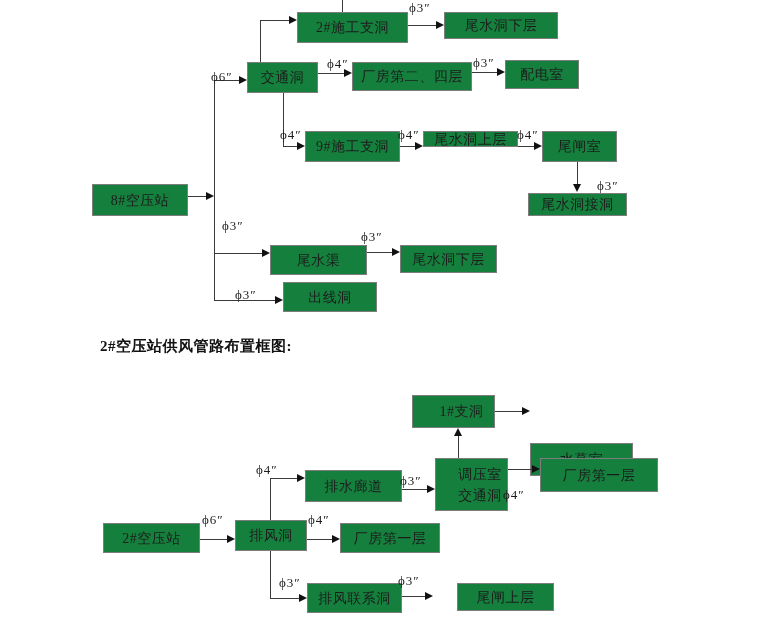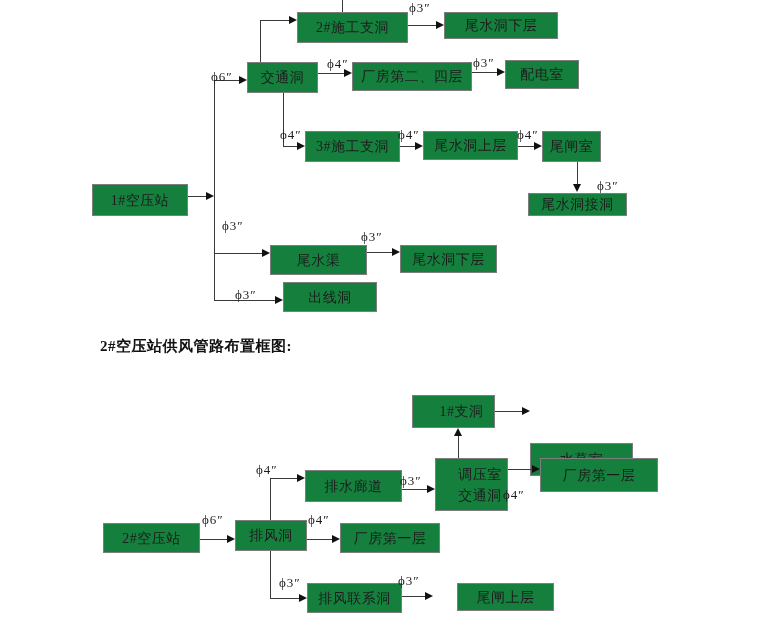--- a/index.html
+++ b/index.html
@@ -30,25 +30,25 @@
 </head>
 <body>
 
 <div id="canvas">
   <div class="layer" id="diagram1">
       <div class="node" style="left: 297px; top: 12px; width: 111px; height: 31px;">2#施工支洞</div>
       <div class="node" style="left: 444px; top: 12px; width: 114px; height: 27px;">尾水洞下层</div>
       <div class="node" style="left: 247px; top: 62px; width: 71px; height: 31px;">交通洞</div>
       <div class="node" style="left: 352px; top: 62px; width: 120px; height: 29px;">厂房第二、四层</div>
       <div class="node" style="left: 505px; top: 60px; width: 74px; height: 29px;">配电室</div>
-      <div class="node" style="left: 305px; top: 131px; width: 95px; height: 31px;">3#施工支洞</div>
-      <div class="node" style="left: 423px; top: 131px; width: 95px; height: 29px;">尾水洞上层</div>
-      <div class="node" style="left: 542px; top: 131px; width: 59px; height: 31px;">尾闸室</div>
+      <div class="node" style="left: 305px; top: 131px; width: 95px; height: 31px;">9#施工支洞</div>
+      <div class="node" style="left: 423px; top: 131px; width: 95px; height: 16px;">尾水洞上层</div>
+      <div class="node" style="left: 542px; top: 131px; width: 75px; height: 31px;">尾闸室</div>
       <div class="node" style="left: 528px; top: 193px; width: 99px; height: 23px;">尾水洞接洞</div>
-      <div class="node" style="left: 92px; top: 184px; width: 96px; height: 32px;">1#空压站</div>
+      <div class="node" style="left: 92px; top: 184px; width: 96px; height: 32px;">8#空压站</div>
       <div class="node" style="left: 270px; top: 245px; width: 97px; height: 30px;">尾水渠</div>
       <div class="node" style="left: 400px; top: 245px; width: 97px; height: 28px;">尾水洞下层</div>
       <div class="node" style="left: 283px; top: 282px; width: 94px; height: 30px;">出线洞</div>
       <div class="seg" style="left: 342px; top: 0px; width: 1px; height: 12px;"></div>
       <div class="seg" style="left: 260px; top: 20px; width: 1px; height: 42px;"></div>
       <div class="seg" style="left: 260px; top: 20px; width: 30px; height: 1px;"></div>
       <div class="seg" style="left: 408px; top: 25px; width: 28px; height: 1px;"></div>
       <div class="seg" style="left: 214px; top: 80px; width: 1px; height: 220px;"></div>
       <div class="seg" style="left: 214px; top: 80px; width: 26px; height: 1px;"></div>
       <div class="seg" style="left: 318px; top: 73px; width: 27px; height: 1px;"></div>

